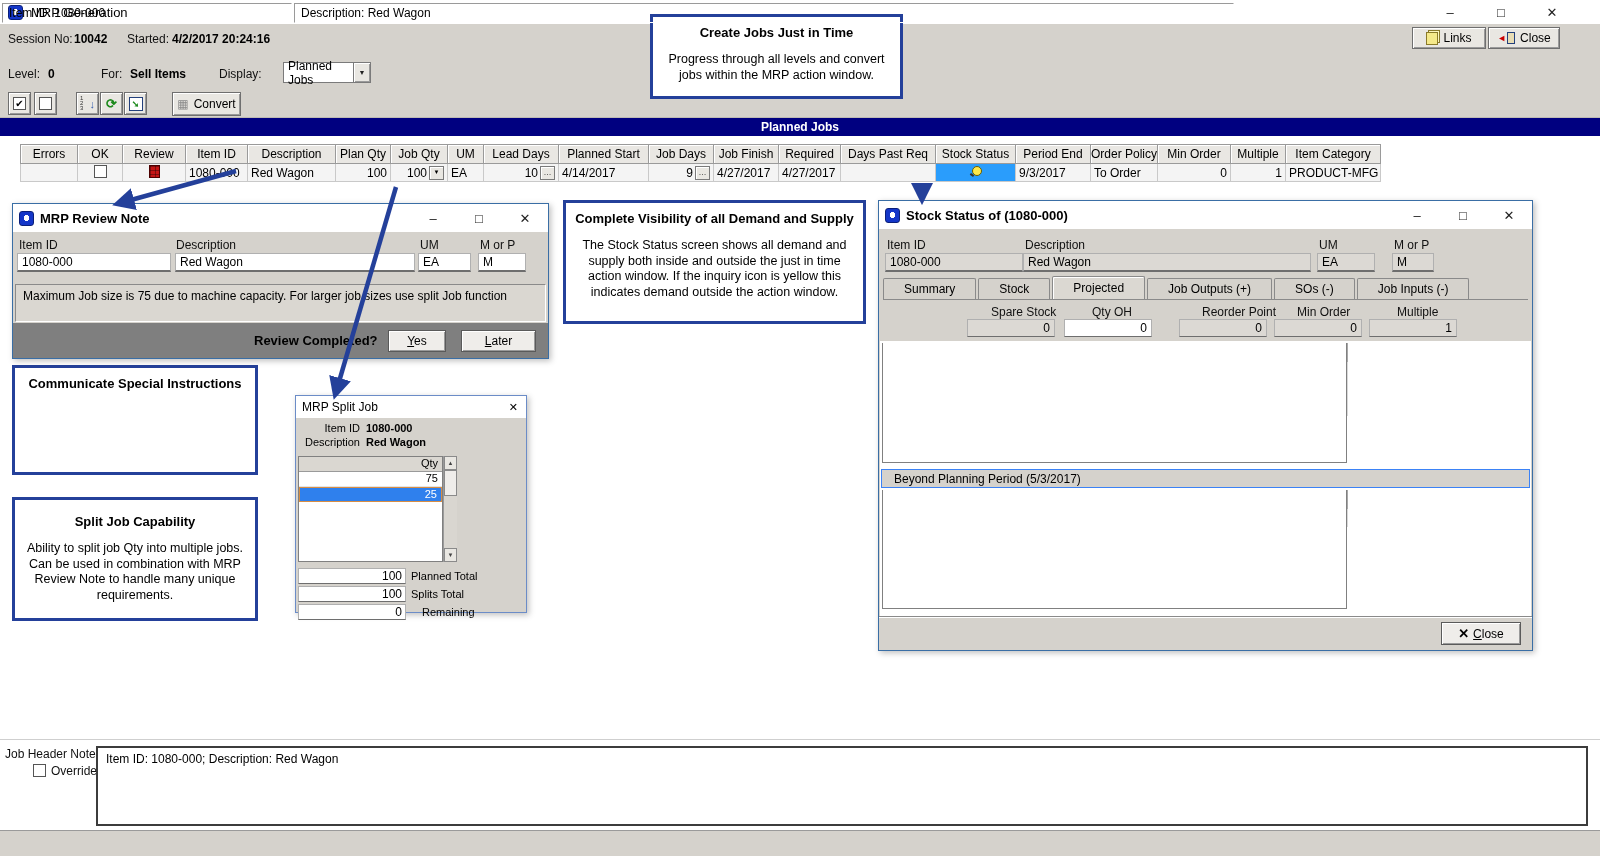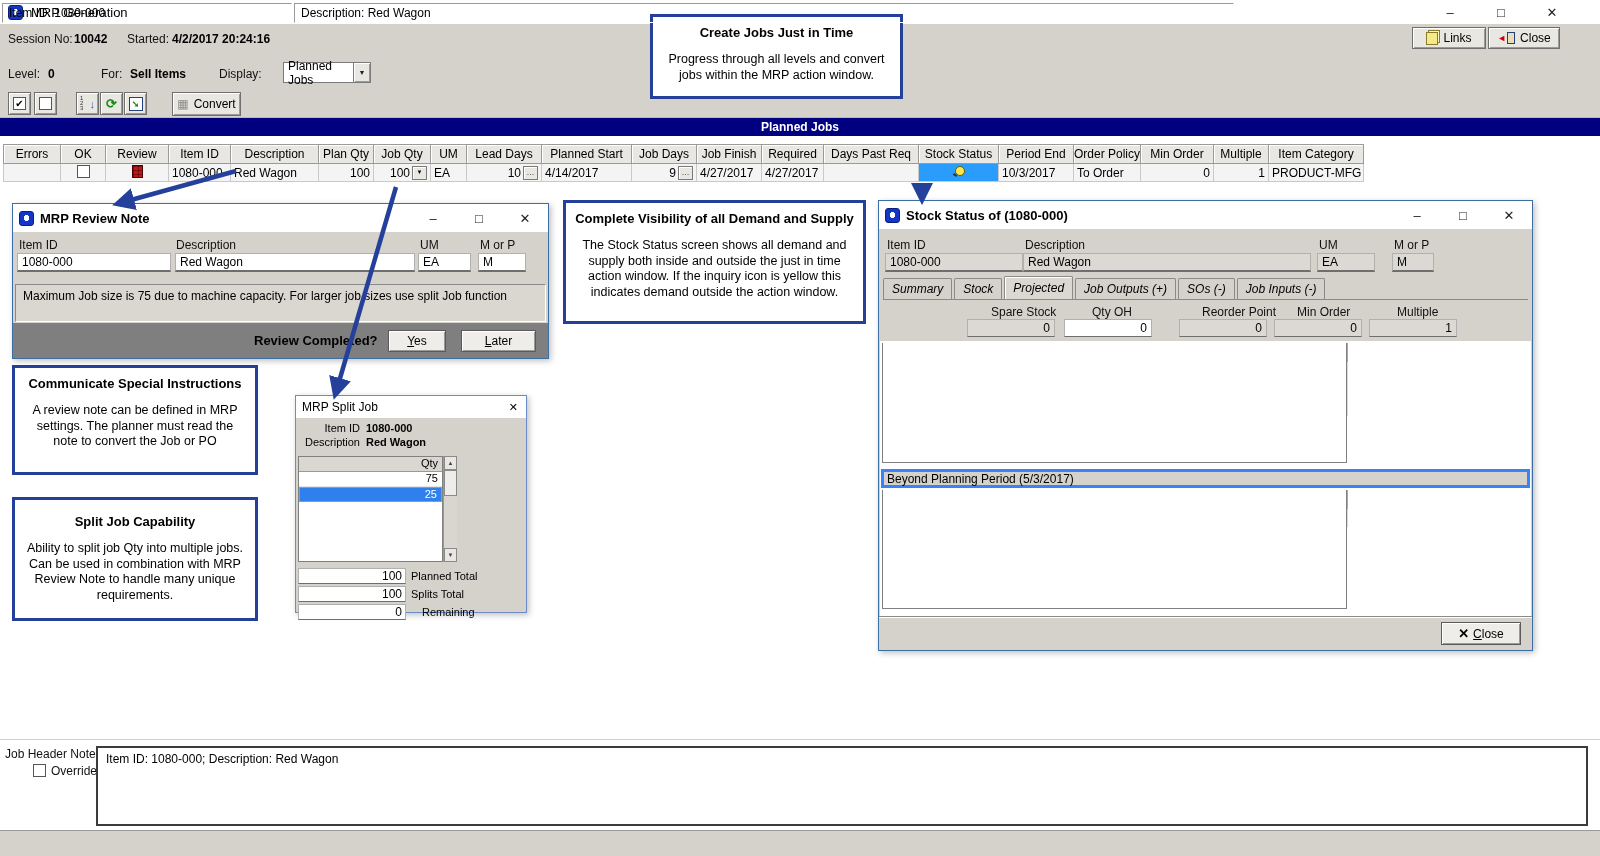--- a/index.html
+++ b/index.html
@@ -61,21 +61,21 @@
   .accel::first-letter { text-decoration:underline; }
 
   
   table.sgrid { border-collapse:collapse; table-layout:fixed; background:#fff; }
   table.sgrid th { height:18px; background:#f1f0ee; border:1px solid #a8a8a8; box-shadow:inset 1px 1px 0 #fff; font-weight:normal; text-align:left; padding:0 4px; overflow:hidden; white-space:nowrap; }
   table.sgrid td { height:18px; border-right:1px solid #d8d8d8; border-bottom:1px dotted #bbb; padding:0 4px; overflow:hidden; white-space:nowrap; background:#fff; }
   table.sgrid tr.sel td { background:#bcbcbc; border-bottom:1px dotted #333; border-top:1px dotted #333; }
   .neg-red { color:#e00000; }
   .gridbox { background:#fff; border:1px solid #808080; }
 
-  .tab { height:21px; background:#d5d2cc; border:1px solid #8a8a8a; border-bottom:none; border-radius:2px 2px 0 0; display:flex; align-items:center; padding:0 8px; font-size:12px;font-style:italic; }
+  .tab { height:21px; background:#d5d2cc; border:1px solid #8a8a8a; border-bottom:none; border-radius:2px 2px 0 0; display:flex; align-items:center; padding:0 20px; font-size:12px; }
   .tab.active { background:#dbd8d2; height:23px; margin-top:-2px; box-shadow:inset 1px 1px 0 #fff; font-weight:400; }
 
   
   .sel-qty { background:#2f80ed; color:#fff; border:1px solid #d78d43; }
   .sb { background:#d9d6d0; border-left:1px solid #9a9a9a; display:flex; flex-direction:column; align-items:center; }
   .sb-btn { width:13px; height:14px; background:#e9e7e2; border:1px solid #8a8a8a; font-size:6px; display:flex; align-items:center; justify-content:center; color:#444; }
   .sb-thumb { width:13px; height:26px; background:#efedea; border:1px solid #8a8a8a; }
 
   
   .sort-digits { display:inline-flex; flex-direction:column; font-size:6px; line-height:5px; color:#333; }
@@ -156,21 +156,21 @@
   </div>
   <div class="abs btn3d" style="left:172px; top:92px; width:69px; height:24px">
     <span class="grid-glyph">▦</span>
     <span>Convert</span>
   </div>
 
   <div class="abs navy-bar">
     <span>Planned Jobs</span>
   </div>
 
-  <table class="abs maingrid" style="left:3px; top:144px; width:1360px">
+  <table class="abs maingrid" style="left:20px; top:144px; width:1360px">
     <colgroup>
       <col style="width:57px">
         <col style="width:45px">
         <col style="width:63px">
         <col style="width:62px">
         <col style="width:88px">
       <col style="width:55px">
         <col style="width:57px">
         <col style="width:36px">
         <col style="width:75px">
@@ -233,42 +233,41 @@
       <td>
         <span class="cellflex">
               <span style="flex:1;text-align:right;padding-right:2px">9</span>
               <span class="mini-btn">…</span>
             </span>
       </td>
       <td>4/27/2017</td>
       <td>4/27/2017</td>
       <td></td>
       <td class="stock-cell" style="text-align:center"><span class="mag"></span></td>
-      <td>10/3/2017</td>
+      <td>9/3/2017</td>
       <td>To Order</td>
       <td class="num">0</td>
       <td class="num">1</td>
       <td>PRODUCT-MFG</td>
     </tr>
   </tbody>
     </table>
 
   <div class="abs callout" style="left:563px; top:200px; width:303px; height:124px">
     <div class="c-title">Complete Visibility of all Demand and Supply</div>
     <div class="c-body">The Stock Status screen shows all demand and supply both inside and outside the just in time action window.  If the inquiry icon is yellow this indicates demand outside the action window.</div>
   </div>
 
   <div class="abs callout" style="left:650px; top:14px; width:253px; height:85px">
     <div class="c-title">Create Jobs Just in Time</div>
     <div class="c-body">Progress through all levels and convert jobs within the MRP action window.</div>
   </div>
 
   <div class="abs callout" style="left:12px; top:365px; width:246px; height:110px">
     <div class="c-title">Communicate Special Instructions</div>
-    <div class="c-body">A review note can be defined in MRP settings.  The planner must read the note to convert the Job or PO</div>
   </div>
 
   <div class="abs callout" style="left:12px; top:497px; width:246px; height:124px">
     <div class="c-title" style="margin-top:14px">Split Job Capability</div>
     <div class="c-body">Ability to split job Qty into multiple jobs. Can be used in combination with MRP Review Note to handle many unique requirements.</div>
   </div>
 
   <div class="abs dialog" style="left:12px; top:203px; width:537px; height:156px">
     <div class="dlg-titlebar" style="height:28px">
       <span class="app-icon" style="margin-left:6px"></span>
@@ -418,21 +417,21 @@
         <td class="num">-75</td>
         <td class="num">0</td>
         <td>Sales Order</td>
         <td>SO10398</td>
         <td></td>
       </tr>
     </tbody>
       </table>
     <div class="abs gridbox" style="left:3px; top:142px; width:465px; height:120px; border-top:none; pointer-events:none"></div>
 
-    <div class="abs" style="left:2px; top:268px; width:649px; height:19px; background:#d5d2cc; border:3px solid #3b82f6; display:flex; align-items:center; padding-left:3px">
+    <div class="abs" style="left:2px; top:268px; width:649px; height:19px; background:#d5d2cc; border:1px solid #3b82f6; display:flex; align-items:center; padding-left:12px">
       <span>Beyond Planning Period (5/3/2017)</span>
     </div>
 
     <table class="abs sgrid gridbox" style="left:3px; top:289px; width:465px">
       <colgroup>
           <col style="width:95px">
           <col style="width:78px">
           <col style="width:77px">
           <col style="width:73px">
           <col style="width:72px">

